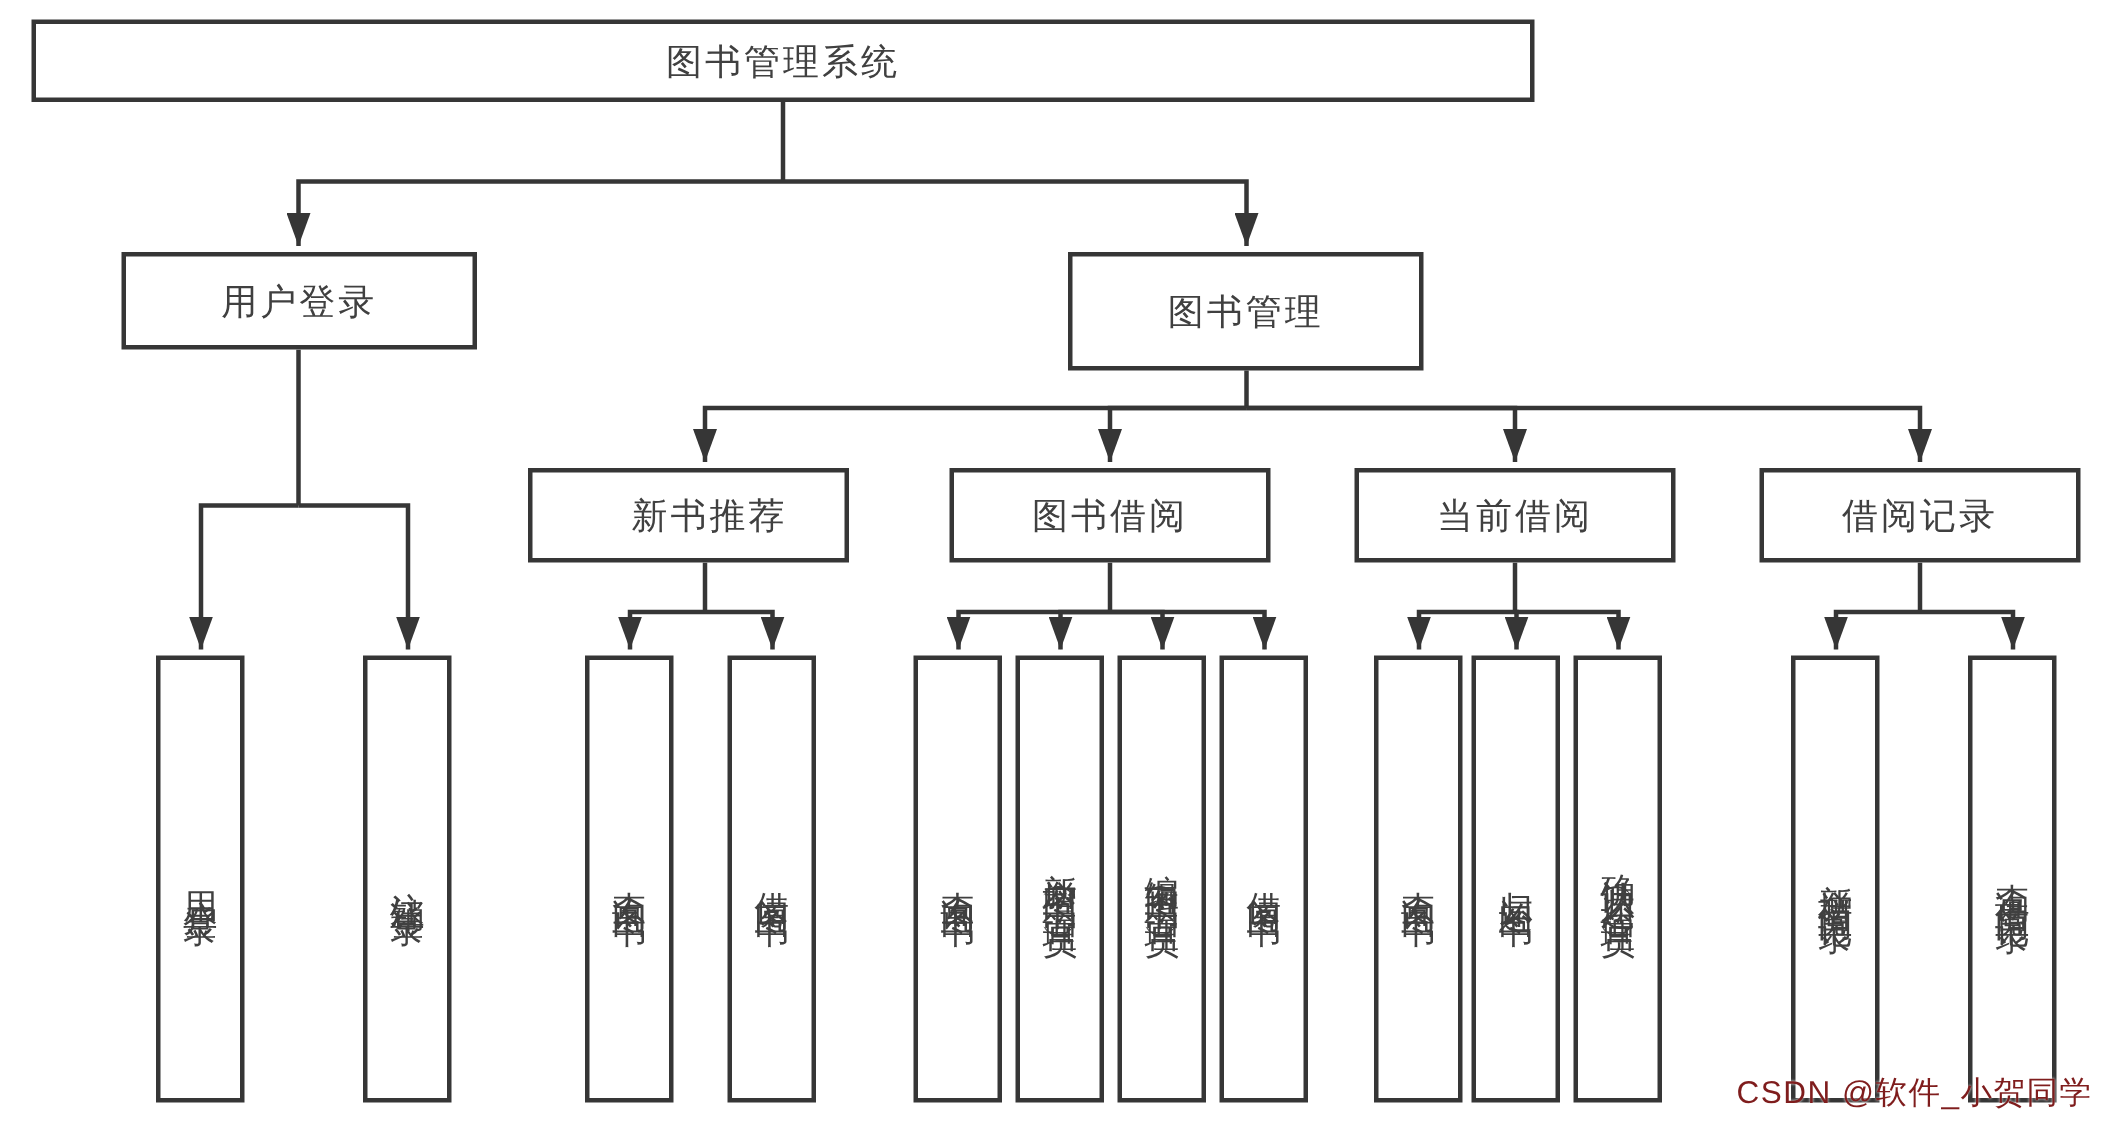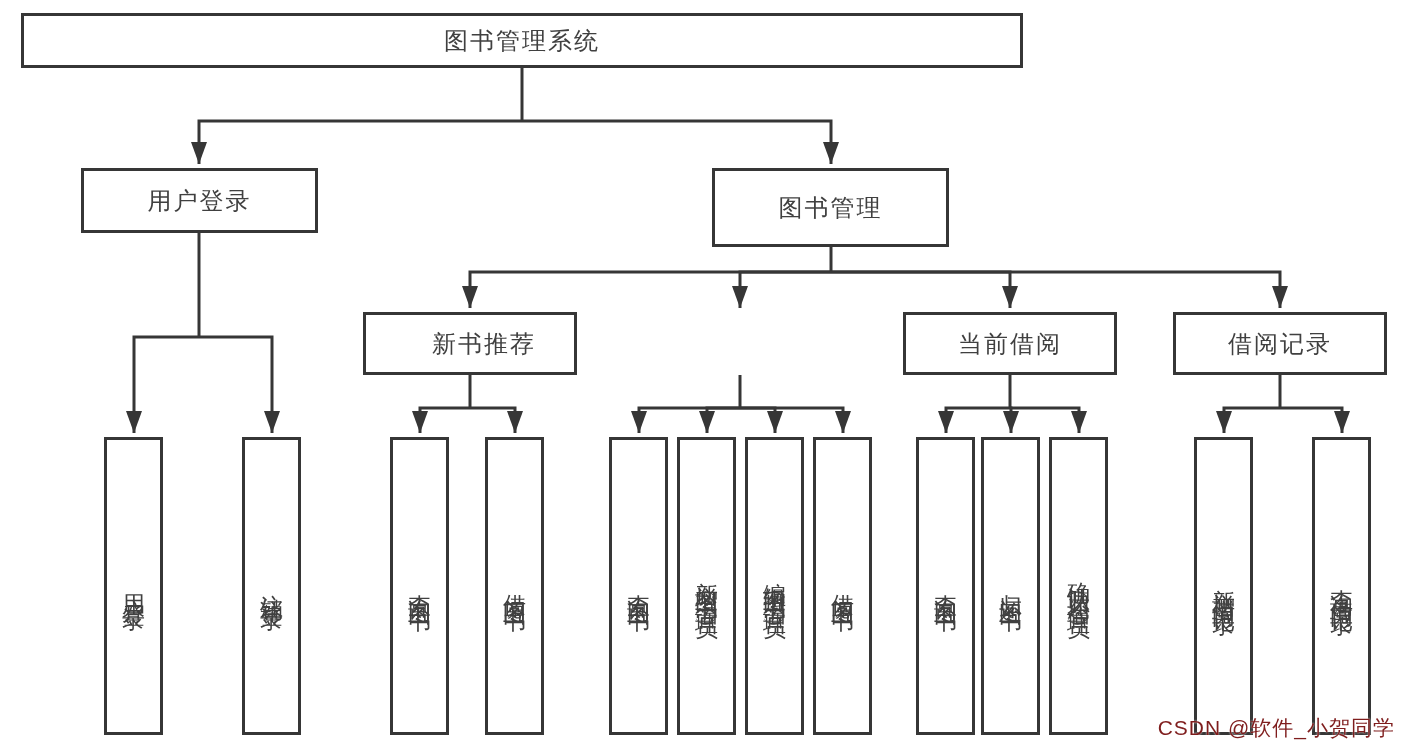--- a/index.html
+++ b/index.html
@@ -19,21 +19,21 @@
     writing-mode:vertical-rl;text-orientation:mixed;
     font-size:23px;letter-spacing:5px;line-height:1;white-space:nowrap;
   }
   
   .n-root{left:21px;top:13px;width:1002px;height:55px;text-align:center;}
   
   .n-userlogin{left:81px;top:168px;width:237px;height:65px;}
   .n-bookmgmt{left:712px;top:168px;width:237px;height:79px;}
   
   .lvl3{top:312px;height:63px;width:214px;}
-  .n-newbook{left:363px;padding-left:28px;}
+  .n-newbook{left:352px;padding-left:28px;}
   .n-borrowing{left:633px;}
   .n-current{left:903px;}
   .n-records{left:1173px;}
   
   .lf1{left:104px;} .lf2{left:242px;}
   .lf3{left:390px;} .lf4{left:485px;}
   .lf5{left:609px;} .lf6{left:677px;} .lf7{left:745px;} .lf8{left:813px;}
   .lf9{left:916px;} .lf10{left:981px;} .lf11{left:1049px;}
   .lf12{left:1194px;} .lf13{left:1312px;}
   .watermark{
@@ -96,20 +96,23 @@
   <div class="node h-node n-userlogin">
     <span>用户登录</span>
   </div>
   <div class="node h-node n-bookmgmt">
     <span>图书管理</span>
   </div>
 
   <div class="node h-node lvl3 n-newbook">
     <span>新书推荐</span>
   </div>
+  <div class="node h-node lvl3 n-borrowing">
+    <span>图书借阅</span>
+  </div>
   <div class="node h-node lvl3 n-current">
     <span>当前借阅</span>
   </div>
   <div class="node h-node lvl3 n-records">
     <span>借阅记录</span>
   </div>
 
   <div class="node v-node lf1">
     <span class="v-text">用户登录</span>
   </div>

